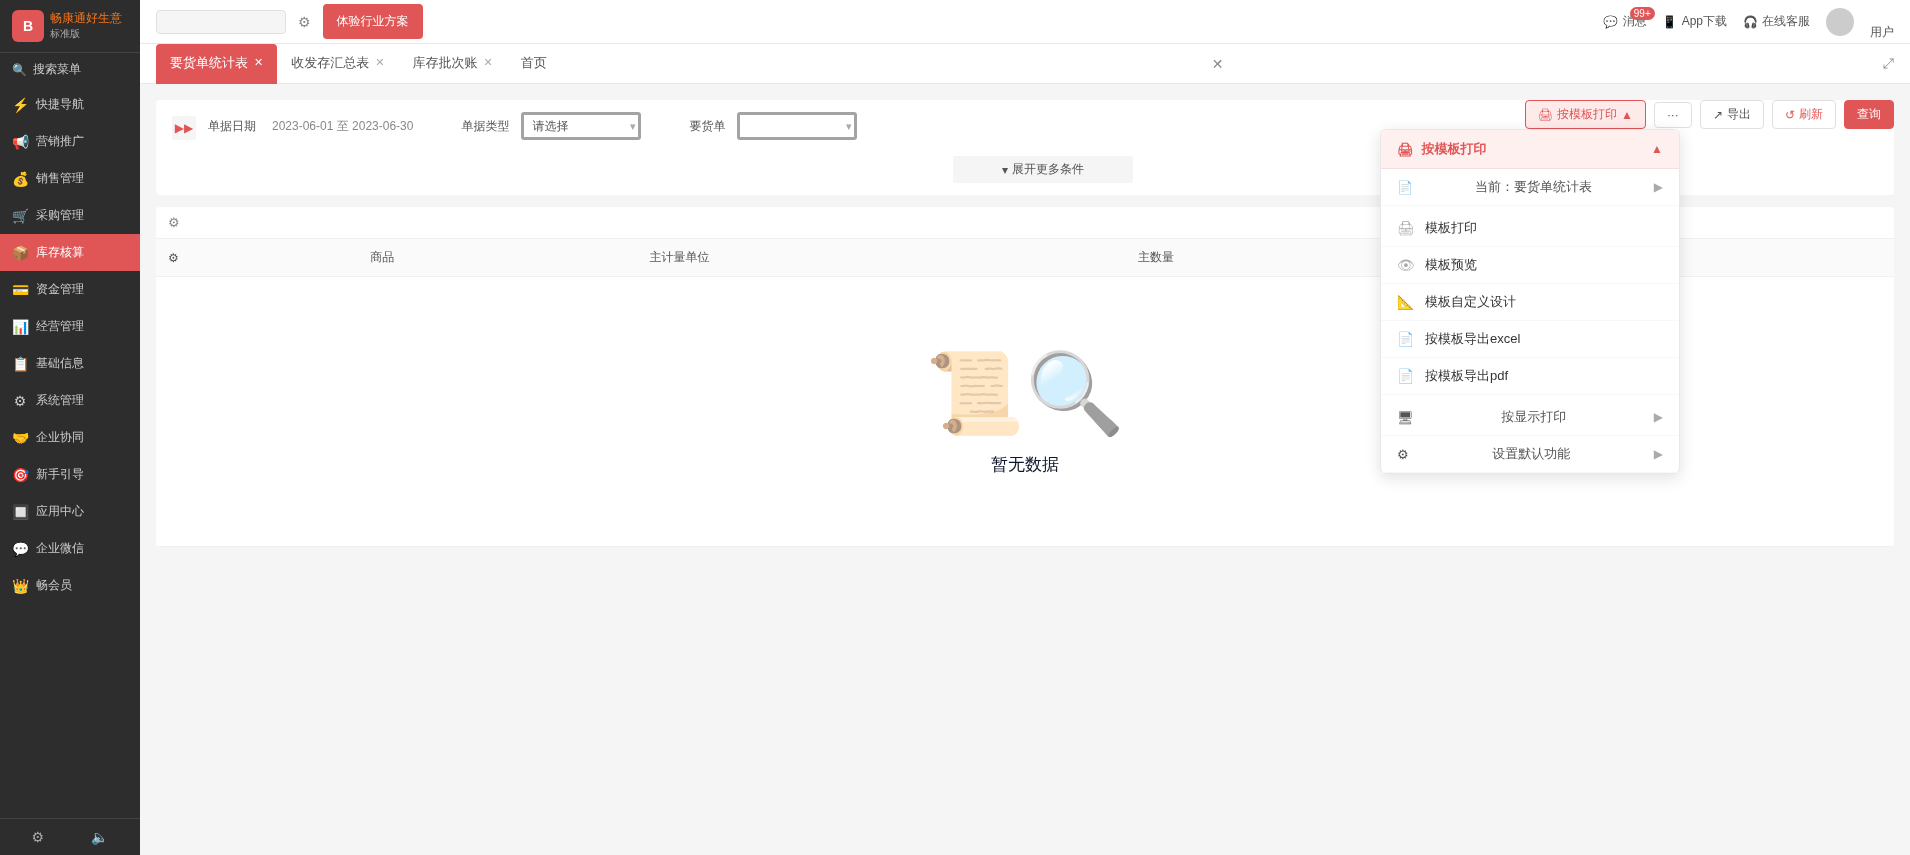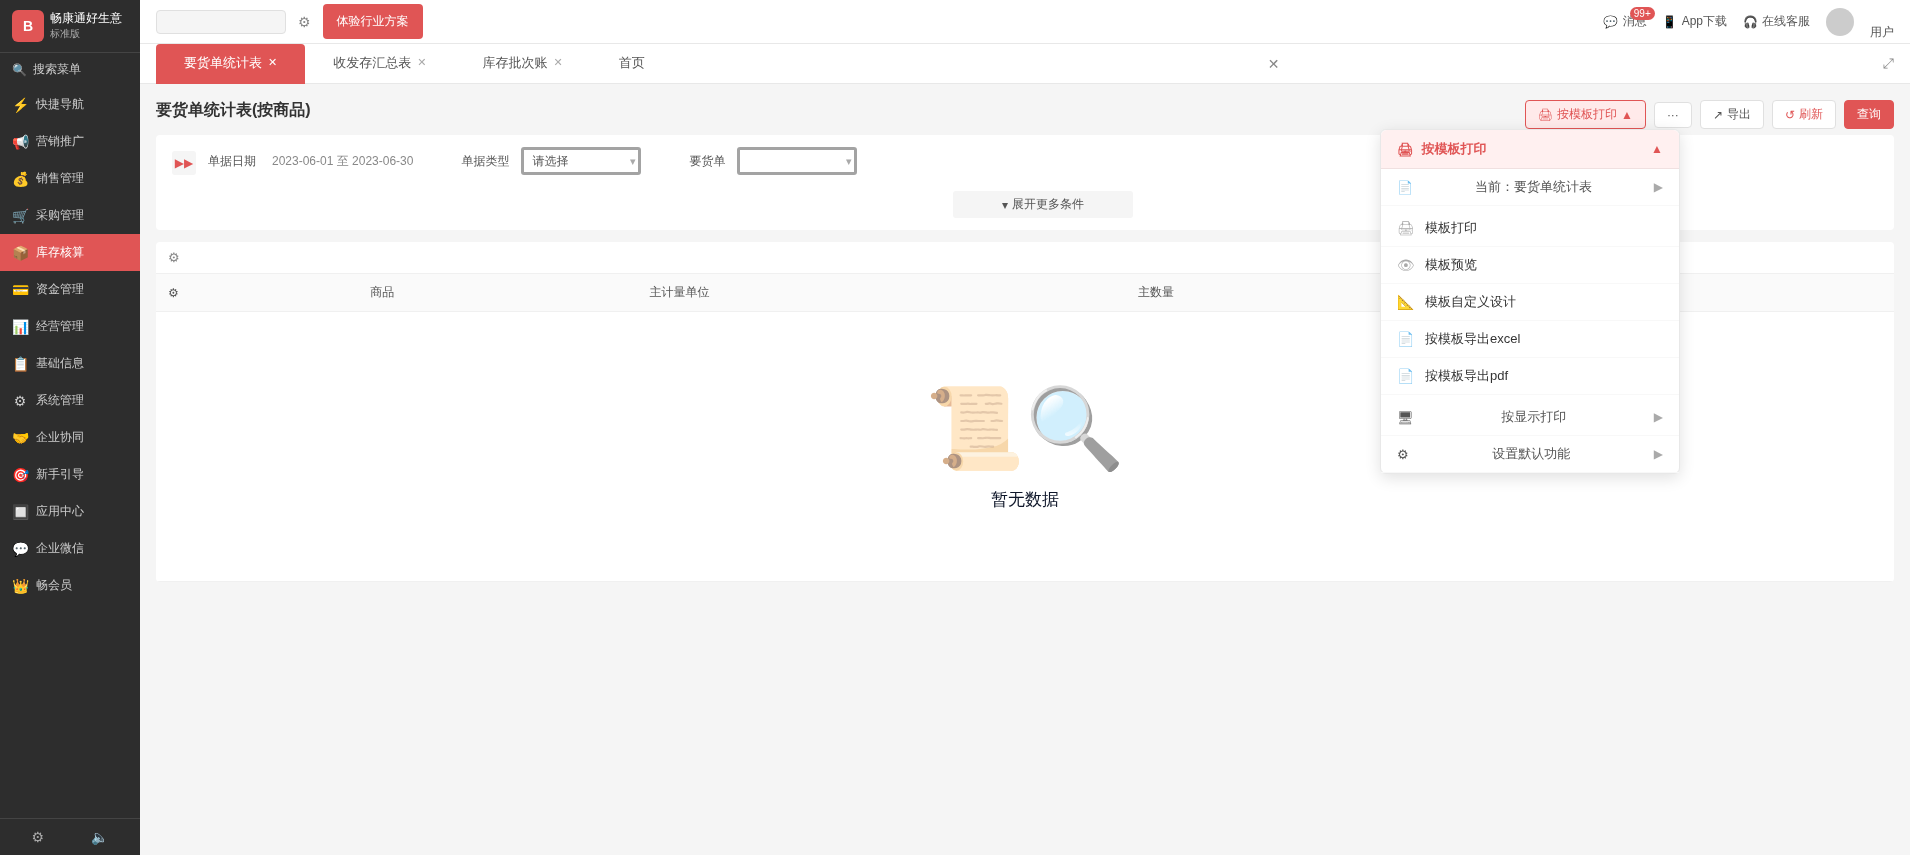--- a/index.html
+++ b/index.html
@@ -20,21 +20,21 @@
       padding: 10px 12px;
       border-bottom: 1px solid #444;
     }
     .sidebar-logo-icon {
       width: 32px; height: 32px;
       background: #e05555;
       border-radius: 6px;
       display: flex; align-items: center; justify-content: center;
       color: white; font-size: 14px; font-weight: bold; margin-right: 6px;
     }
-    .sidebar-logo-text { color: #ffffff; font-size: 12px; line-height: 1.3; }
+    .sidebar-logo-text { color: #f97316; font-size: 12px; line-height: 1.3; }
     .sidebar-logo-sub { color: #aaa; font-size: 10px; }
     .sidebar-search {
       display: flex; align-items: center;
       padding: 8px 12px; color: #ccc; cursor: pointer;
       font-size: 12px; gap: 6px;
     }
     .sidebar-nav { flex: 1; overflow-y: auto; }
     .sidebar-item {
       display: flex; align-items: center;
       padding: 10px 12px; color: #ccc; cursor: pointer;
@@ -78,21 +78,21 @@
     }
     .topbar-avatar { width: 28px; height: 28px; border-radius: 50%; background: #ccc; }
 
     
     .tabs {
       background: white; display: flex; align-items: center;
       padding: 0 16px; border-bottom: 1px solid #e8e8e8;
       height: 40px;
     }
     .tab {
-      padding: 0 28px; height: 40px; display: flex; align-items: center;
+      padding: 0 14px; height: 40px; display: flex; align-items: center;
       font-size: 13px; color: #555; cursor: pointer; border-bottom: 2px solid transparent;
       gap: 6px;
     }
     .tab.active { color: white; background: #e05555; border-radius: 4px 4px 0 0; border-bottom: 2px solid #e05555; }
     .tab.active .tab-close { color: white; }
     .tab-close { color: #aaa; font-size: 11px; cursor: pointer; }
     .tab-expand { margin-left: auto; font-size: 14px; color: #888; cursor: pointer; }
 
     
     .content { flex: 1; padding: 16px; overflow-y: auto; position: relative; }
@@ -313,21 +313,20 @@
         <span class="tab-close">✕</span>
       </div>
       <div class="tab">
         <span>首页</span>
       </div>
     <span class="tab-expand" style="margin-right:8px;">✕</span>
     <span class="tab-expand">⤢</span>
   </div>
 
   <div class="content">
-    <div class="page-title">要货单统计表(按商品)</div>
 
     <div class="toolbar-right">
       <button class="toolbar-btn print-active">
         <span>🖨</span>
         <span>按模板打印</span>
         <span>▲</span>
       </button>
       <button class="toolbar-btn">
         <span>···</span>
       </button>

